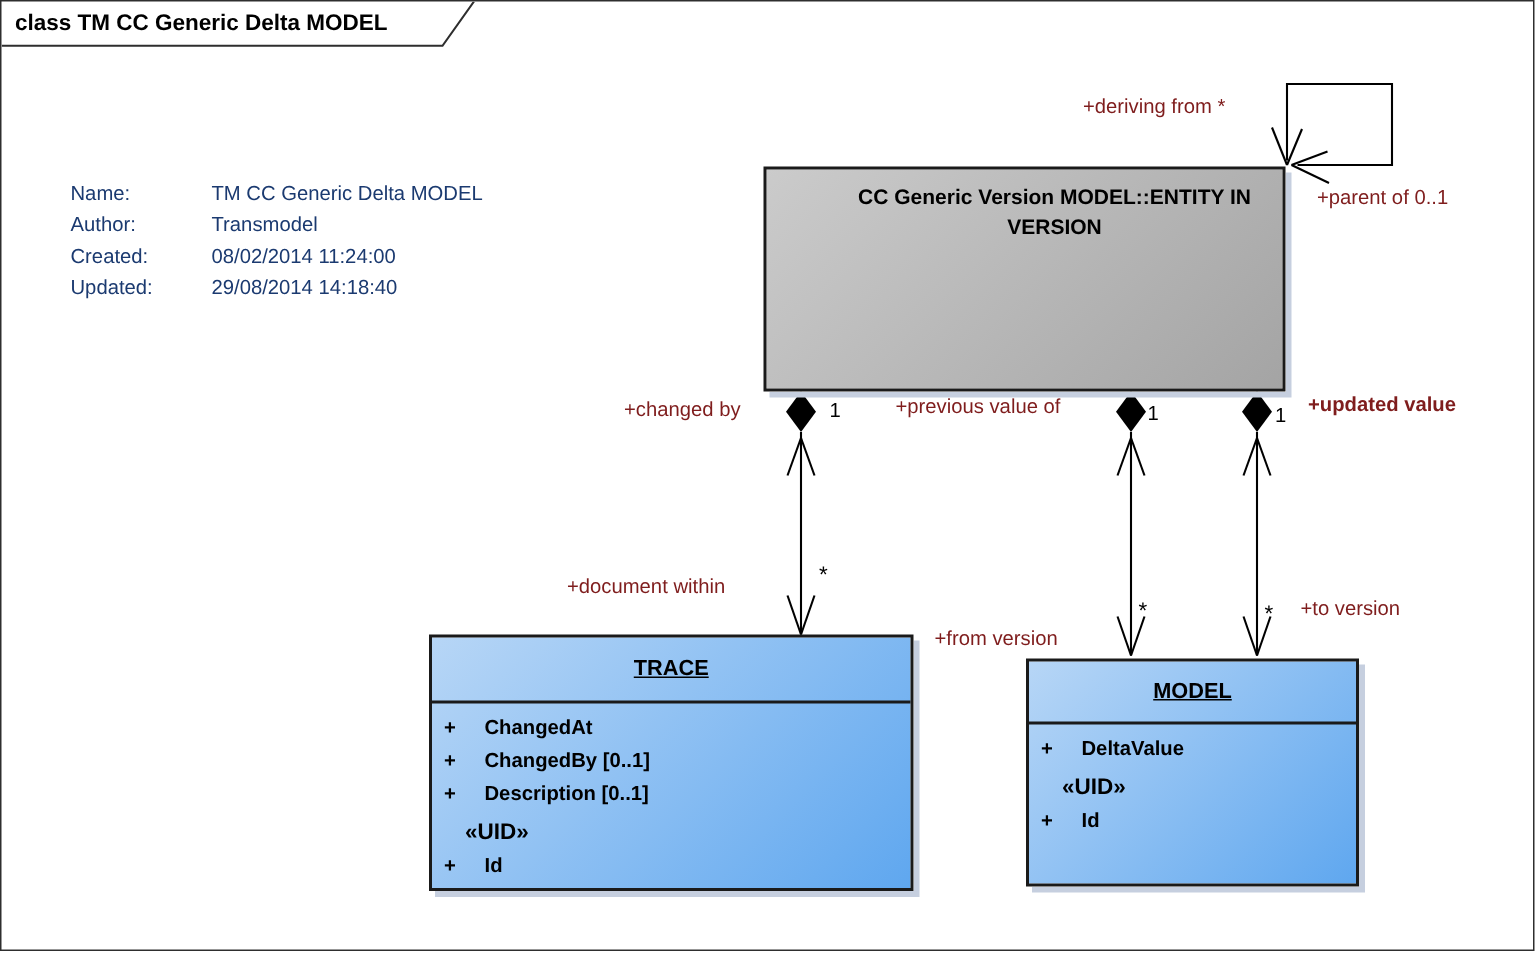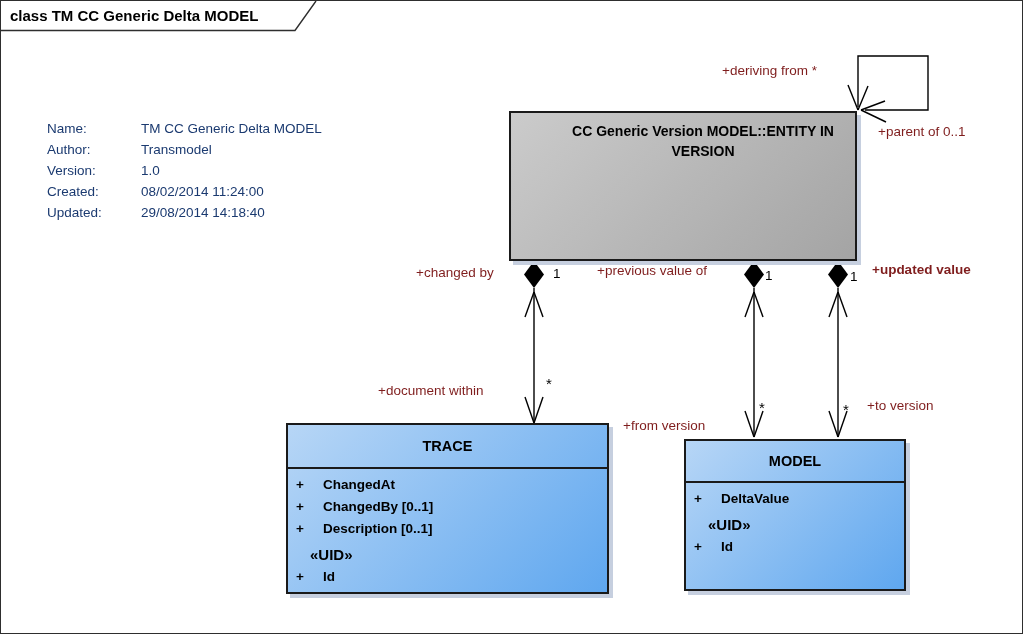--- a/index.html
+++ b/index.html
@@ -19,21 +19,21 @@
   
   .class-box{position:absolute;border:2px solid var(--box-border,#1a1a1a);box-sizing:border-box;
              box-shadow:4px 4px 0 var(--shadow,#c6cfdf);}
   .gray-box{background:linear-gradient(135deg,var(--entity-light,#cbcbcb) 0%,var(--entity-dark,#a4a4a4) 100%);padding-left:40px;}
   .blue-box{background:linear-gradient(135deg,var(--class-light,#b7d6f6) 0%,var(--class-dark,#5fa7ef) 100%);}
   #entity-box{left:508px;top:110px;width:348px;height:150px;}
   #entity-box .box-title{padding:8px 14px 0 14px;text-align:center;font-size:14px;line-height:20px;font-weight:bold;color:#000;}
   #trace-box{left:285px;top:422px;width:323px;height:171px;}
   #delta-box{left:683px;top:438px;width:222px;height:152px;}
   .title-compartment{display:flex;align-items:center;justify-content:center;border-bottom:2px solid var(--box-border,#1a1a1a);
-                     font-weight:bold;font-size:14.5px;color:#000;}
+                     font-weight:bold;font-size:14.5px;color:#000;text-decoration:underline;}
   #trace-box .title-compartment{height:42px;}
   #delta-box .title-compartment{height:40px;}
   .attr-compartment{padding-top:5px;}
   .attr-row{display:flex;height:22px;line-height:22px;padding-left:8px;font-size:13.5px;font-weight:bold;color:#000;white-space:nowrap;}
   .attr-row .vis{width:27px;}
   .stereotype-row{height:22px;line-height:22px;margin-top:4px;padding-left:22px;font-size:15px;font-weight:bold;color:#000;}
 
   
   .conn-label{position:absolute;font-size:13.5px;color:#7f1d1d;white-space:nowrap;}
   .mult{position:absolute;font-size:13.5px;color:#000;white-space:nowrap;}
@@ -89,24 +89,20 @@
   <div class="frame-label">class TM CC Generic Delta MODEL</div>
 
   <div class="info-block">
     <div class="info-row">
       <span class="ilabel">Name:</span>
       <span class="ivalue">TM CC Generic Delta MODEL</span>
     </div>
     <div class="info-row">
       <span class="ilabel">Author:</span>
       <span class="ivalue">Transmodel</span>
-    </div>
-    <div class="info-row">
-      <span class="ilabel">Version:</span>
-      <span class="ivalue">1.0</span>
     </div>
     <div class="info-row">
       <span class="ilabel">Created:</span>
       <span class="ivalue">08/02/2014 11:24:00</span>
     </div>
     <div class="info-row">
       <span class="ilabel">Updated:</span>
       <span class="ivalue">29/08/2014 14:18:40</span>
     </div>
   </div>

